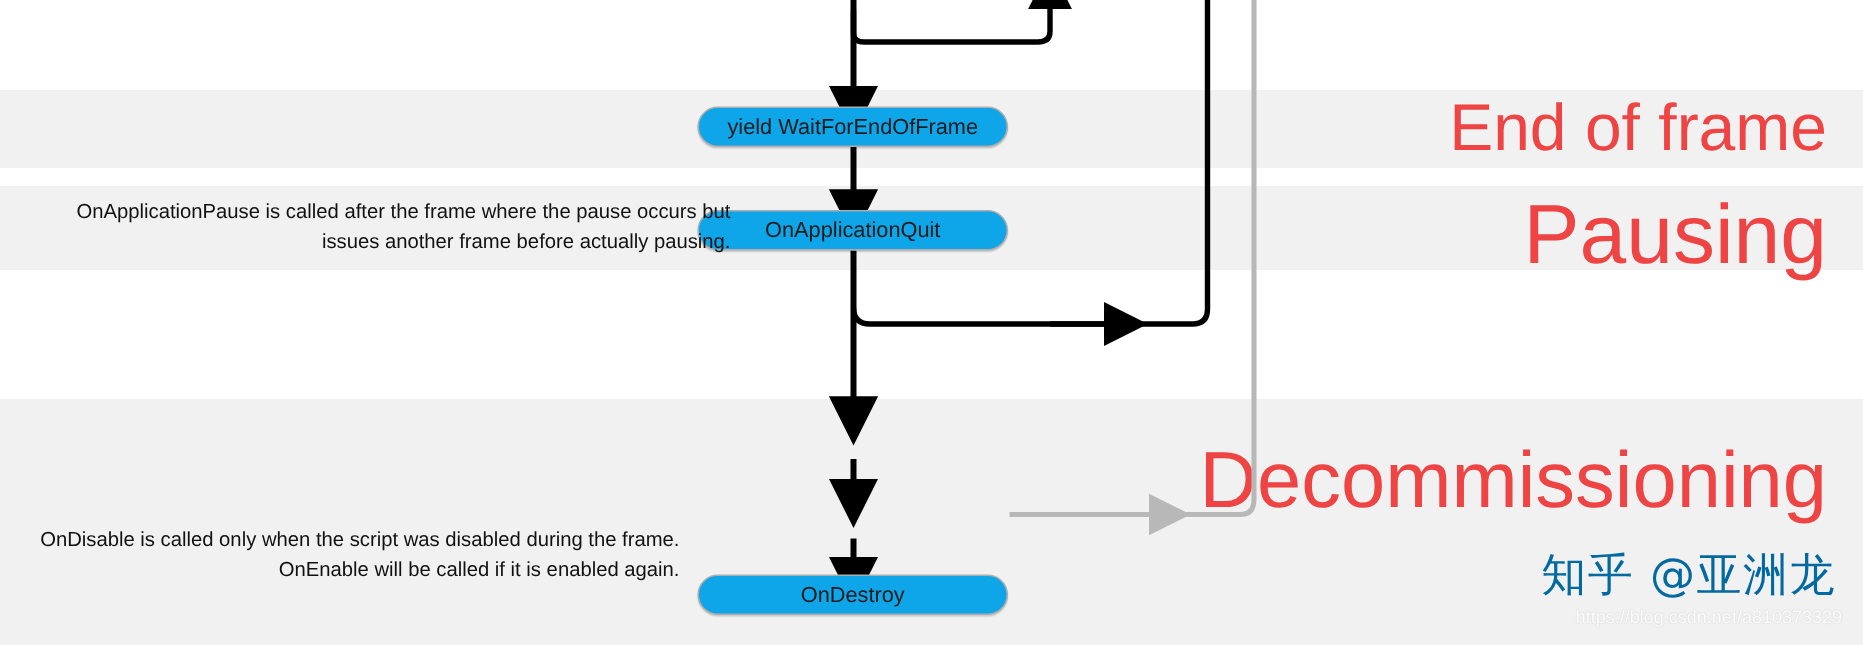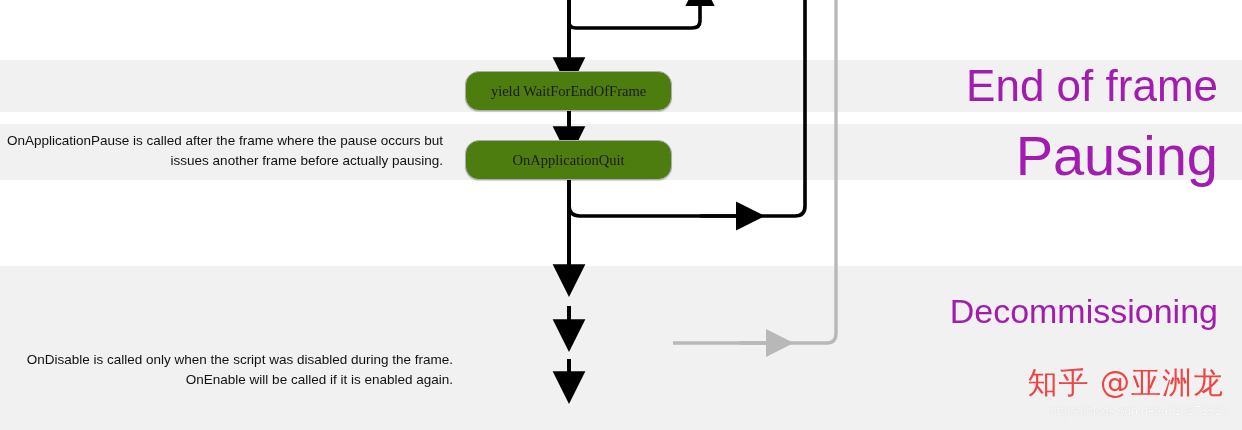--- a/index.html
+++ b/index.html
@@ -11,67 +11,66 @@
 
   
   .band{position:absolute;left:0;width:1242px;background:#f1f1f1;}
   #band-endofframe{top:60px;height:52px;}
   #band-pausing{top:124px;height:56px;}
   #band-decommissioning{top:266px;height:164px;}
 
   
   .phase-title{
     position:absolute;right:24px;
-    color:#a21caf;
+    color:#ef4444;
     font-weight:400;
     white-space:nowrap;
     line-height:1;
   }
   #title-endofframe{top:64px;font-size:44px;}
   #title-pausing{top:128px;font-size:56px;}
-  #title-decommissioning{top:294px;font-size:34px;}
+  #title-decommissioning{top:294px;font-size:53px;}
 
   
   .node{
     position:absolute;
-    height:40px;
+    height:27px;
     border:1px solid #adadad;
     border-radius:14px;
-    background:#4d7c0f;
+    background:#0ea5e9;
     box-shadow:0 1px 1px rgba(0,0,0,0.18);
     display:flex;align-items:center;justify-content:center;
     font-size:14.5px;color:#1b1b1b;
     white-space:nowrap;
     box-sizing:border-box;
-    font-family:Liberation Serif, serif;
   }
   #node-waitforendofframe{left:465px;top:71px;width:207px;}
   #node-onapplicationpause{left:465px;top:140px;width:207px;}
   #node-onapplicationquit{left:465px;top:278px;width:207px;}
   #node-ondisable{left:465px;top:331px;width:207px;}
   #node-ondestroy{left:465px;top:383px;width:207px;}
 
   
   .annotation{
     position:absolute;
     font-size:13.5px;
     color:#111111;
     text-align:right;
     line-height:1.45;
   }
-  #ann-pause{left:0px;top:131px;width:443px;}
+  #ann-pause{left:0px;top:131px;width:443px;padding-left:44px;}
   #ann-disable{left:0px;top:320px;width:453px;margin-top:30px;}
 
   
   #flow{position:absolute;left:0;top:0;width:1242px;height:430px;}
 
   
   #watermark-zhihu{
     position:absolute;right:18px;top:363px;
-    font-size:30px;color:#ef4444;
+    font-size:30px;color:#0369a1;
     font-family:"DejaVu Sans",sans-serif;
     white-space:nowrap;letter-spacing:1px;
   }
   #watermark-url{
     position:absolute;right:14px;top:404px;
     font-size:12px;color:#fbfbfb;
     white-space:nowrap;
     text-shadow:0 0 1px rgba(190,190,190,0.75);
   }
 </style>
@@ -111,20 +110,21 @@
     <path d="M569,306 L569,324" stroke="#000000" stroke-width="4" fill="none" marker-end="url(#arrow-black)"></path>
 
     <path d="M569,359 L569,376" stroke="#000000" stroke-width="4" fill="none" marker-end="url(#arrow-black)"></path>
 
     <path d="M673,343 L770,343" stroke="#b8b8b8" stroke-width="3.4" fill="none" marker-end="url(#arrow-grey)"></path>
     <path d="M740,343 L827,343 Q836,343 836,333 L836,0" stroke="#b8b8b8" stroke-width="3.4" fill="none"></path>
   </svg>
 
   <div class="node" id="node-waitforendofframe">yield WaitForEndOfFrame</div>
   <div class="node" id="node-onapplicationpause">OnApplicationQuit</div>
+  <div class="node" id="node-ondestroy">OnDestroy</div>
 
   <div class="annotation" id="ann-pause">OnApplicationPause is called after the frame where the pause occurs but issues another frame before actually pausing.</div>
   <div class="annotation" id="ann-disable">OnDisable is called only when the script was disabled during the frame. OnEnable will be called if it is enabled again.</div>
 
   <div id="watermark-zhihu">知乎 @亚洲龙</div>
   <div id="watermark-url">https://blog.csdn.net/a810373329</div>
 
 </div>
 
 </body></html>

